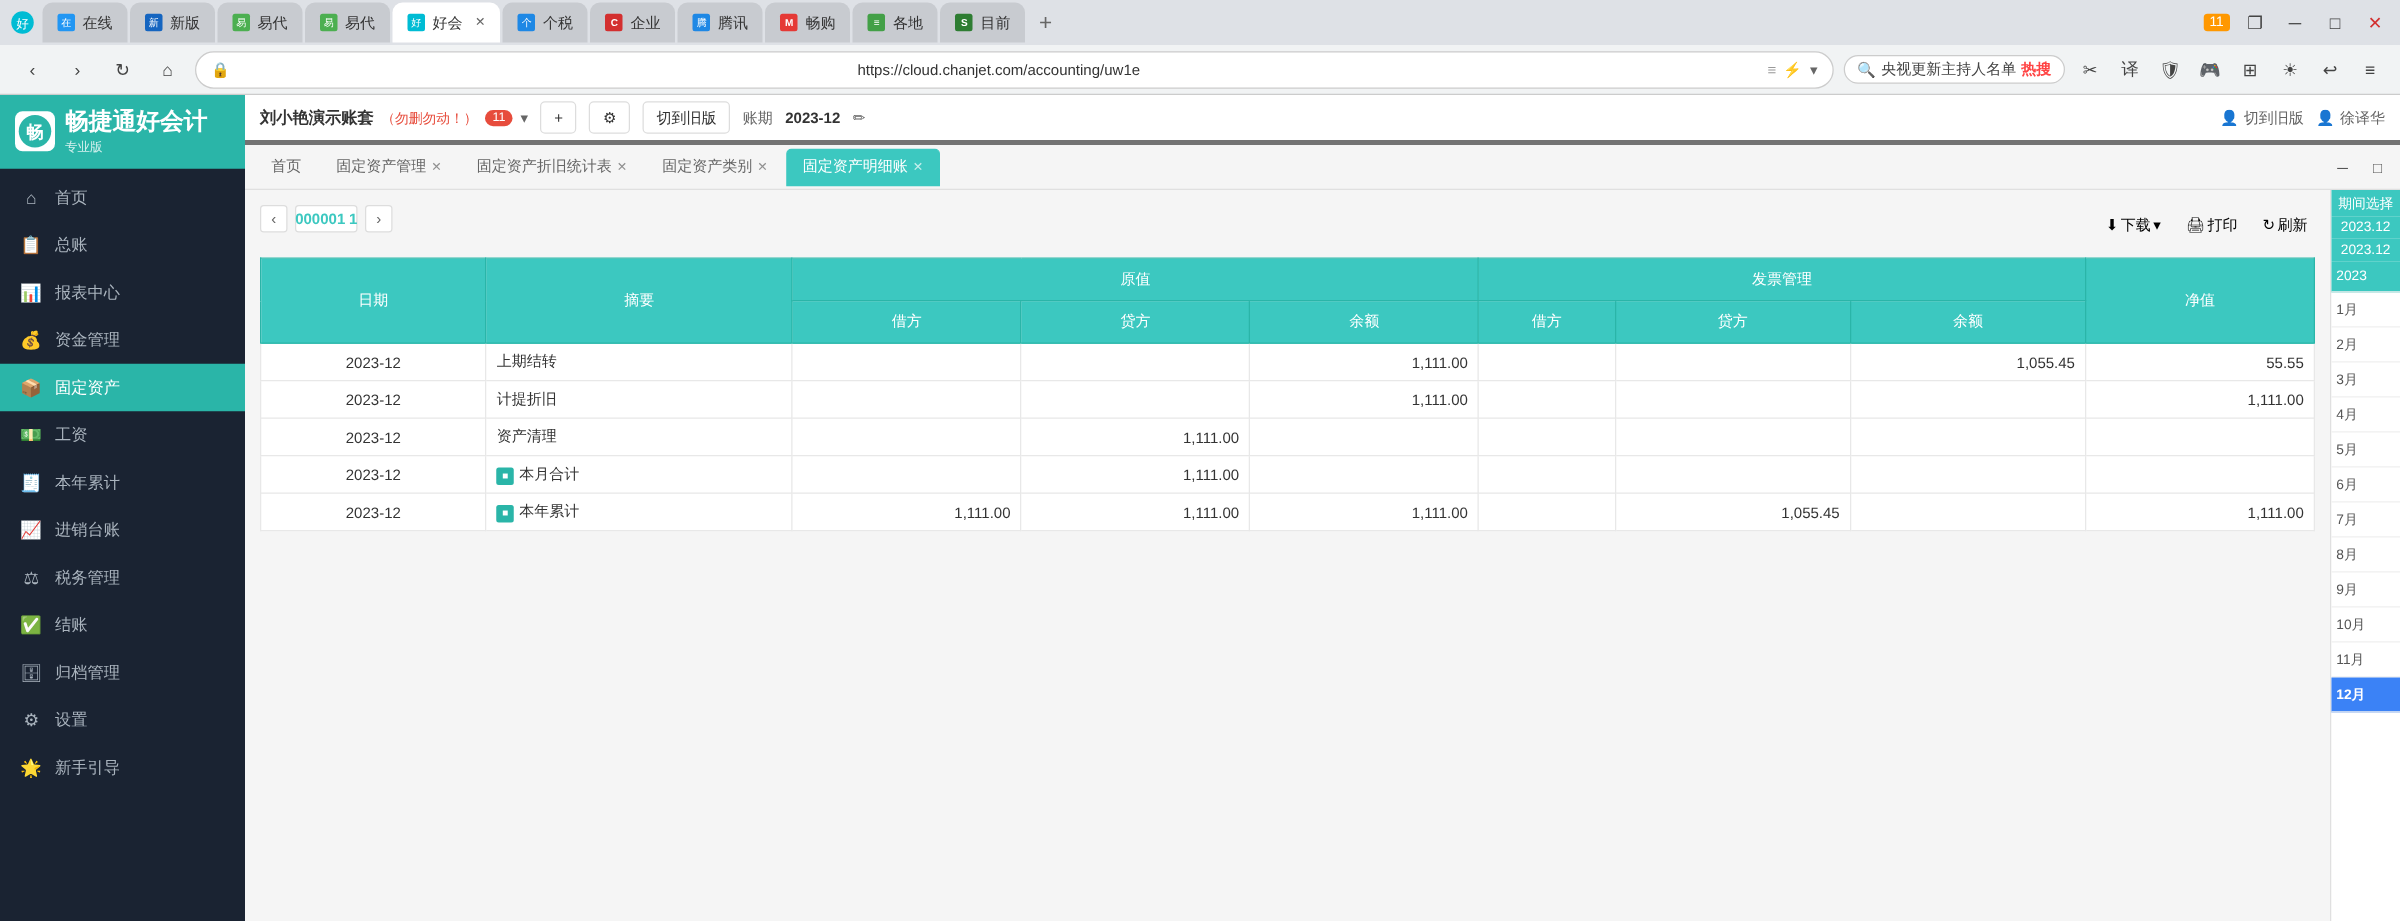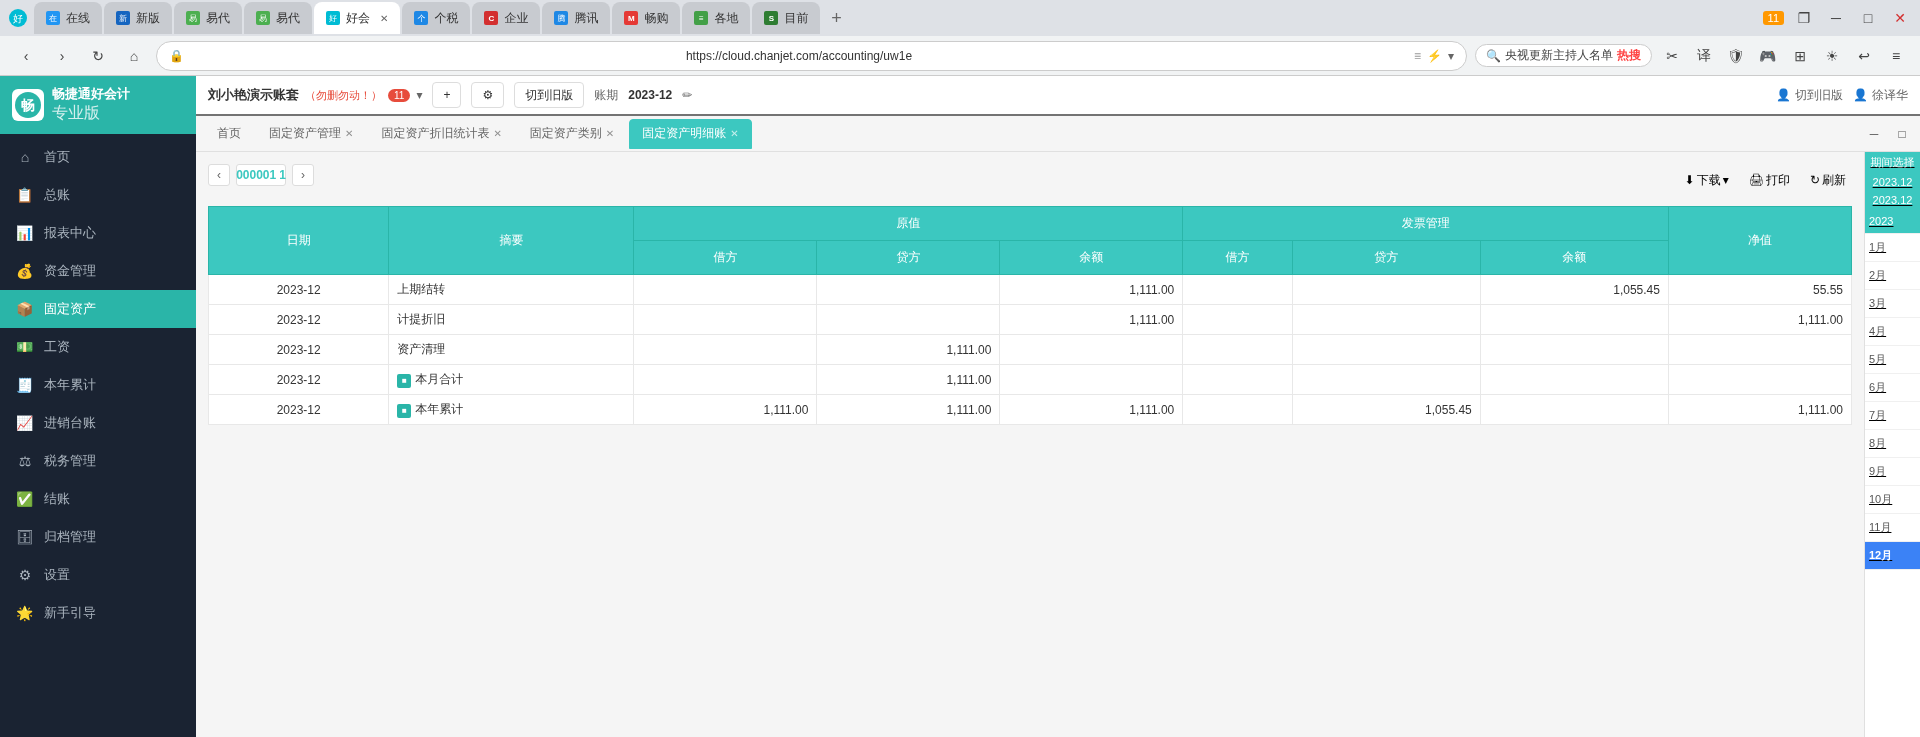--- a/index.html
+++ b/index.html
@@ -23,32 +23,32 @@
     .address-right { display: flex; align-items: center; gap: 8px; color: #444; font-size: 12px; }
     .search-box { background: #fff; border: 1px solid #ccc; border-radius: 15px; padding: 2px 10px; display: flex; align-items: center; gap: 4px; font-size: 12px; }
 
     
     .app { display: flex; height: calc(737px - 76px); width: 1920px; }
 
     
     .sidebar { width: 196px; background: #1a2332; display: flex; flex-direction: column; flex-shrink: 0; }
     .sidebar-logo { background: #2ab5a8; padding: 10px 12px; display: flex; align-items: center; gap: 8px; }
     .logo-icon { width: 32px; height: 32px; background: #fff; border-radius: 6px; display: flex; align-items: center; justify-content: center; font-size: 14px; color: #2ab5a8; font-weight: bold; }
-    .logo-text { color: #fff; font-size: 13px; font-weight: bold; line-height: 1.3; }
-    .logo-sub { font-size: 16px; color: rgba(255,255,255,0.8); }
+    .logo-text { color: #fff; font-size: 19px; font-weight: bold; line-height: 1.3; }
+    .logo-sub { font-size: 10px; color: rgba(255,255,255,0.8); }
     .sidebar-menu { flex: 1; padding: 4px 0; overflow-y: auto; }
     .menu-item { display: flex; align-items: center; gap: 10px; padding: 10px 16px; color: #aab4be; cursor: pointer; font-size: 13px; }
     .menu-item.active { background: #2ab5a8; color: #fff; }
     .menu-icon { width: 18px; height: 18px; display: flex; align-items: center; justify-content: center; font-size: 14px; flex-shrink: 0; }
 
     
     .main { flex: 1; background: #f5f5f5; display: flex; flex-direction: column; overflow: hidden; }
 
     
-    .main-topbar { background: #fff; height: 40px; display: flex; align-items: center; padding: 0 12px; gap: 10px; border-bottom: 2px solid #737373; }
+    .main-topbar { background: #fff; height: 40px; display: flex; align-items: center; padding: 0 12px; gap: 10px; border-bottom: 4px solid #737373; }
     .account-info { display: flex; align-items: center; gap: 6px; font-size: 12px; color: #333; }
     .account-name { font-size: 13px; font-weight: bold; color: #333; }
     .sub-text { color: #e74c3c; font-size: 11px; }
     .badge { background: #e74c3c; color: #fff; border-radius: 10px; padding: 1px 6px; font-size: 10px; }
     .topbar-btn { height: 26px; padding: 0 10px; border: 1px solid #ddd; border-radius: 4px; background: #fff; cursor: pointer; font-size: 12px; color: #333; display: flex; align-items: center; gap: 4px; }
     .topbar-right { margin-left: auto; display: flex; align-items: center; gap: 10px; font-size: 12px; color: #666; }
 
     
     .page-tabs { background: #f5f5f5; display: flex; align-items: center; height: 36px; padding: 0 8px; gap: 2px; border-bottom: 1px solid #e0e0e0; position: relative; }
     .page-tab { display: flex; align-items: center; height: 30px; padding: 0 12px; font-size: 12px; cursor: pointer; color: #666; border-radius: 4px 4px 0 0; gap: 4px; border: 1px solid transparent; }
@@ -68,21 +68,21 @@
     
     .data-table { width: 100%; border-collapse: collapse; background: #fff; font-size: 12px; }
     .data-table th { background: #3cc8c0; color: #fff; padding: 8px 6px; text-align: center; border: 1px solid #2ab5a8; font-weight: normal; white-space: nowrap; }
     .data-table th.sub-header { background: #3cc8c0; }
     .data-table td { padding: 6px 8px; border: 1px solid #e8e8e8; text-align: center; color: #333; white-space: nowrap; }
     .data-table td.text-left { text-align: left; }
     .data-table td.text-right { text-align: right; }
     .row-icon { display: inline-flex; width: 14px; height: 14px; background: #2ab5a8; border-radius: 2px; align-items: center; justify-content: center; color: #fff; font-size: 8px; margin-right: 4px; }
 
     
-    .period-panel { width: 56px; background: #fff; border-left: 1px solid #e0e0e0; display: flex; flex-direction: column; overflow-y: auto; text-decoration: underline; }
+    .period-panel { width: 56px; background: #fff; border-left: 1px solid #e0e0e0; display: flex; flex-direction: column; overflow-y: auto; }
     .period-header-block { background: #3cc8c0; color: #fff; text-align: center; font-size: 11px; padding: 3px 2px; }
     .period-item { padding: 6px 4px; font-size: 11px; color: #555; cursor: pointer; border-bottom: 1px solid #f0f0f0; }
     .period-item.active { background: #3b82f6; color: #fff; font-weight: bold; }
     .period-item.year-active { background: #3cc8c0; color: #fff; }
 
     
     .wm-btn { width: 20px; height: 20px; display: flex; align-items: center; justify-content: center; cursor: pointer; font-size: 12px; color: #555; }
   </style>
 </head>
 <body>

